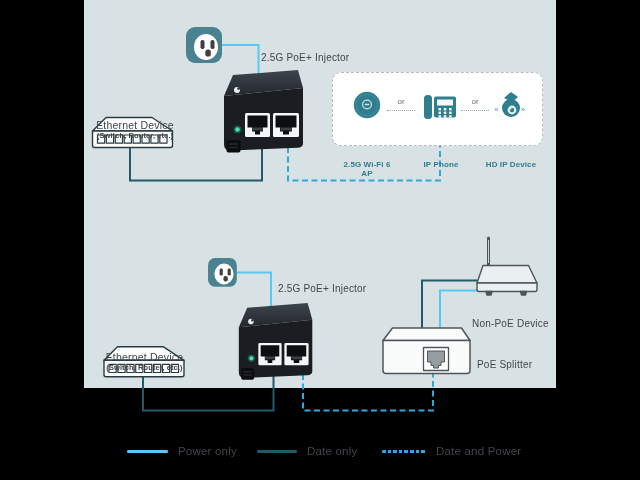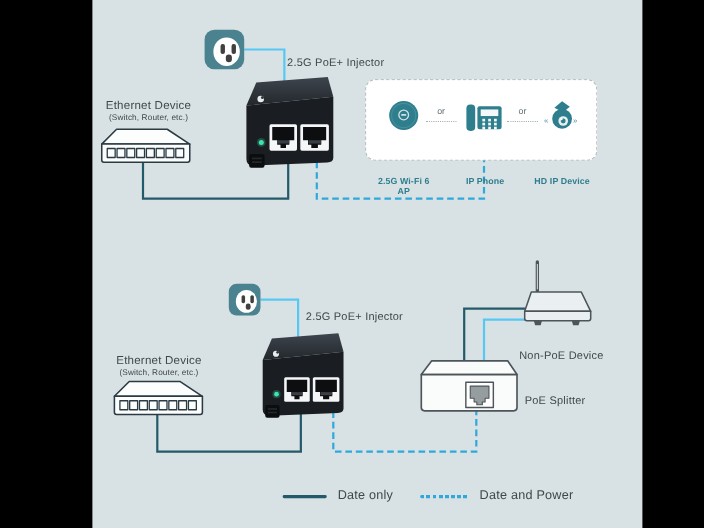--- a/index.html
+++ b/index.html
@@ -1,25 +1,25 @@
 <!DOCTYPE html>
 <html style="--color-frame: #000000; --color-bg: #d8e1e3; --color-power: #55c9f3; --color-data: #235a6a; --color-data_power: #2fa9dc; --color-device_teal: #4a8290; --color-accent_teal: #2e7e8e; --color-text: #3f474b;"><head>
 <meta charset="utf-8">
 <style>
   html,body{margin:0;padding:0;background:#000;}
   .stage{position:relative;width:640px;height:480px;background:var(--color-frame,#000);overflow:hidden;
          font-family:"Liberation Sans", sans-serif;}
-  .canvas{position:absolute;left:84px;top:0;width:472px;height:480px;background:var(--color-bg,#d8e1e3);padding-left:28px;}
+  .canvas{position:absolute;left:84px;top:0;width:472px;height:388px;background:var(--color-bg,#d8e1e3);}
   .canvas > svg{position:absolute;left:0;top:0;}
   .abs{position:absolute;}
   .lbl{color:var(--color-text,#3f474b);}
   .injector-lbl{font-size:10px;line-height:12px;letter-spacing:.2px;}
-  .dev-lbl{text-align:center;}
+  .dev-lbl{text-align:center;margin-top:29px;}
   .dev-lbl .t{font-size:10.5px;line-height:12px;letter-spacing:.2px;}
-  .dev-lbl .s{font-size:7.5px;line-height:9px;letter-spacing:.1px;}
+  .dev-lbl .s{font-size:7.5px;line-height:9px;letter-spacing:.1px;font-weight:bold;}
   .side-lbl{font-size:10px;line-height:12px;letter-spacing:.2px;margin-top:19px;}
   
   .powered-box{position:absolute;left:248px;top:71.5px;width:211px;height:74px;box-sizing:border-box;
     background:#fff;border:1.6px dashed #b4bcbf;border-radius:9px;}
   .pd-item-lbl{position:absolute;top:47px;font-size:8px;font-weight:bold;letter-spacing:.1px;
     color:var(--color-accent_teal,#2e7e8e);text-align:center;margin-top:40px;}
   .or-sep{position:absolute;top:24px;width:28px;text-align:center;font-size:8px;line-height:10px;
     color:#5f7078;border-bottom:1.5px dotted #9db0b6;padding-bottom:3px;}
   
   .legend-item{position:absolute;top:444px;height:15px;display:flex;align-items:center;gap:10px;}
@@ -177,20 +177,24 @@
 
     <div class="abs dev-lbl lbl" style="left:19px;top:322px;width:83px;">
       <div class="t">Ethernet Device</div>
       <div class="s">(Switch, Router, etc.)</div>
     </div>
 
     <div class="abs lbl side-lbl" style="left:388px;top:299px;">Non-PoE Device</div>
 
     <div class="abs lbl side-lbl" style="left:393px;top:340px;">PoE Splitter</div>
 
+    <div class="legend-item" style="left:43px;">
+      <span class="sw sw-power"></span>
+      <span class="txt">Power only</span>
+    </div>
     <div class="legend-item" style="left:173px;">
       <span class="sw sw-data"></span>
       <span class="txt">Date only</span>
     </div>
     <div class="legend-item" style="left:298px;">
       <span class="sw sw-dp"></span>
       <span class="txt">Date and Power</span>
     </div>
 
   </div>

